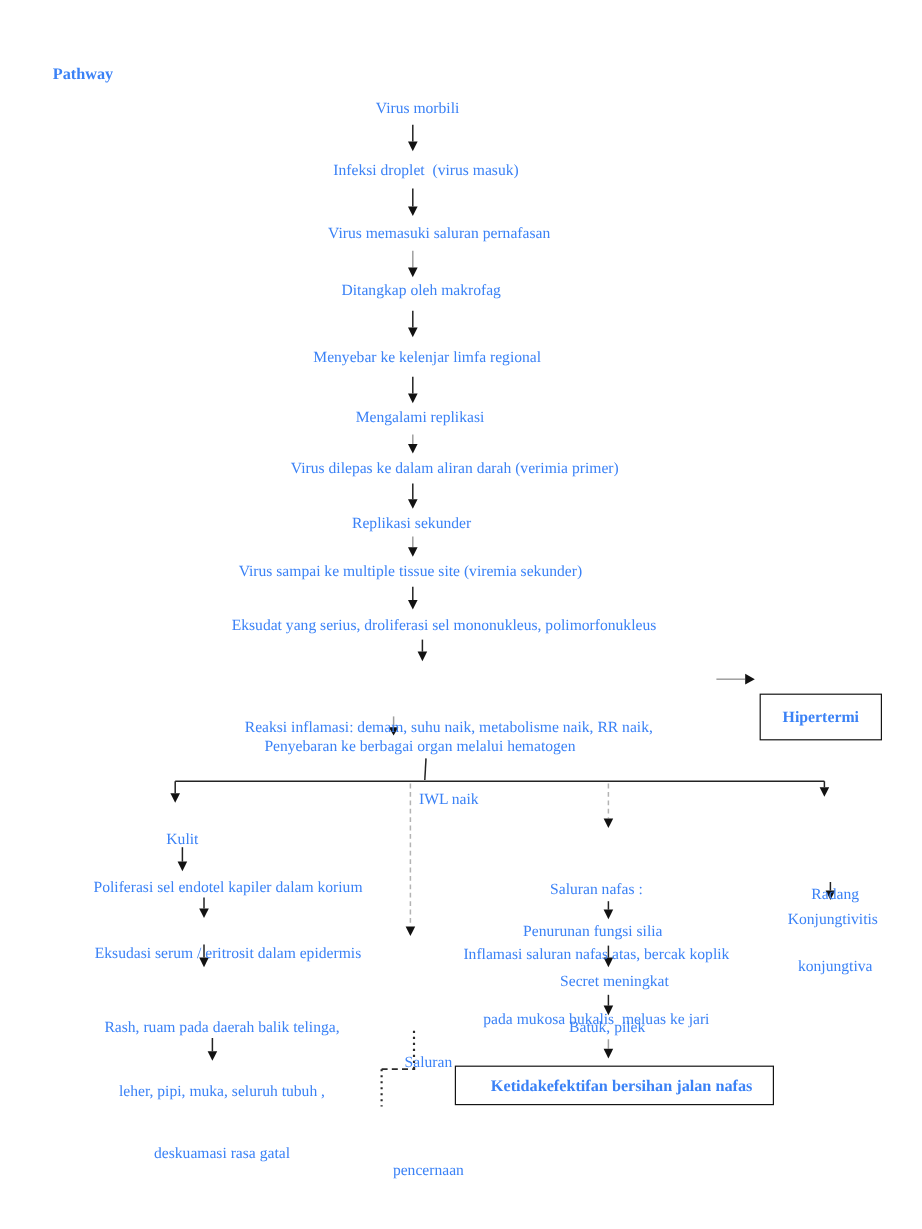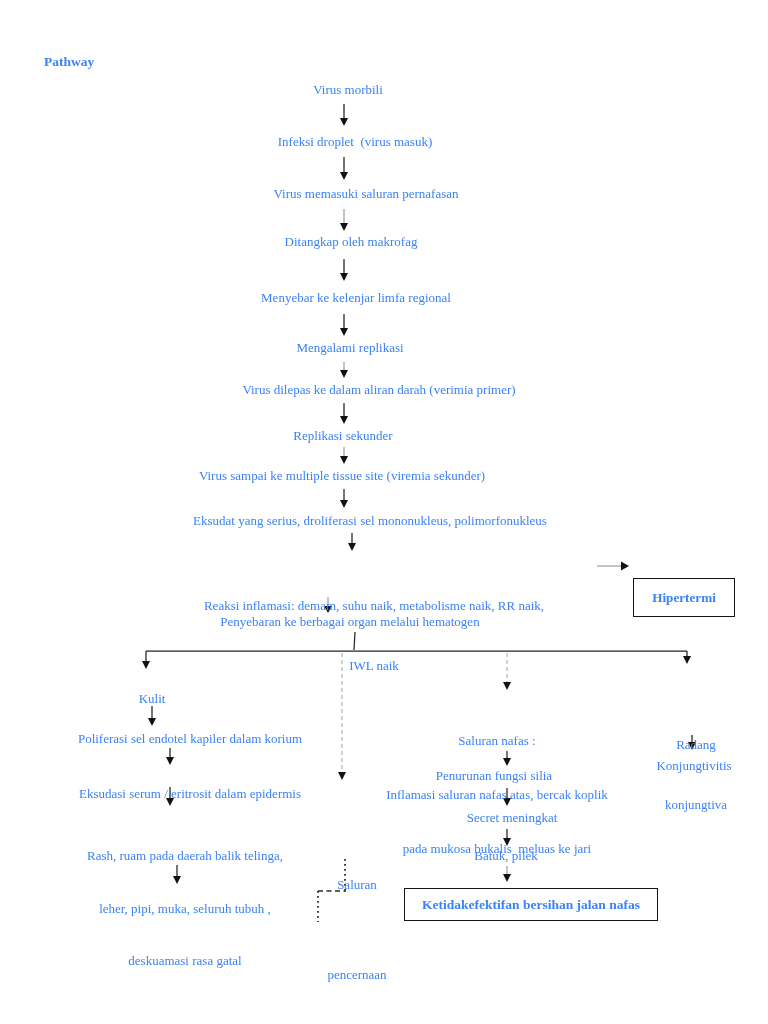--- a/index.html
+++ b/index.html
@@ -182,21 +182,21 @@
   </div>
 
   <div class="node" style="left:360px;top:696px;width:274px;line-height:18px;">
     <span class="ln">Saluran nafas :</span>
     <span class="ln">Inflamasi saluran nafas atas, bercak koplik</span>
     <span class="ln">pada mukosa bukalis  meluas ke jari</span>
   </div>
   <div class="node" style="left:394px;top:769px;width:200px;">Penurunan fungsi silia</div>
   <div class="node" style="left:412px;top:811px;width:200px;">Secret meningkat</div>
   <div class="node" style="left:406px;top:849px;width:200px;">Batuk, pilek</div>
-  <div class="outbox" style="left:404px;top:888px;width:252px;height:31px;font-size:13.5px;">Ketidakefektifan bersihan jalan nafas</div>
+  <div class="outbox" style="left:379px;top:888px;width:252px;height:31px;font-size:13.5px;padding-left:12px;">Ketidakefektifan bersihan jalan nafas</div>
 
   <div class="node" style="left:646px;top:695px;width:100px;line-height:20px;">
     <span class="ln">Radang</span>
     <span class="ln">konjungtiva</span>
   </div>
   <div class="node" style="left:634px;top:759px;width:120px;">Konjungtivitis</div>
 
 </div>
 
 </body></html>

